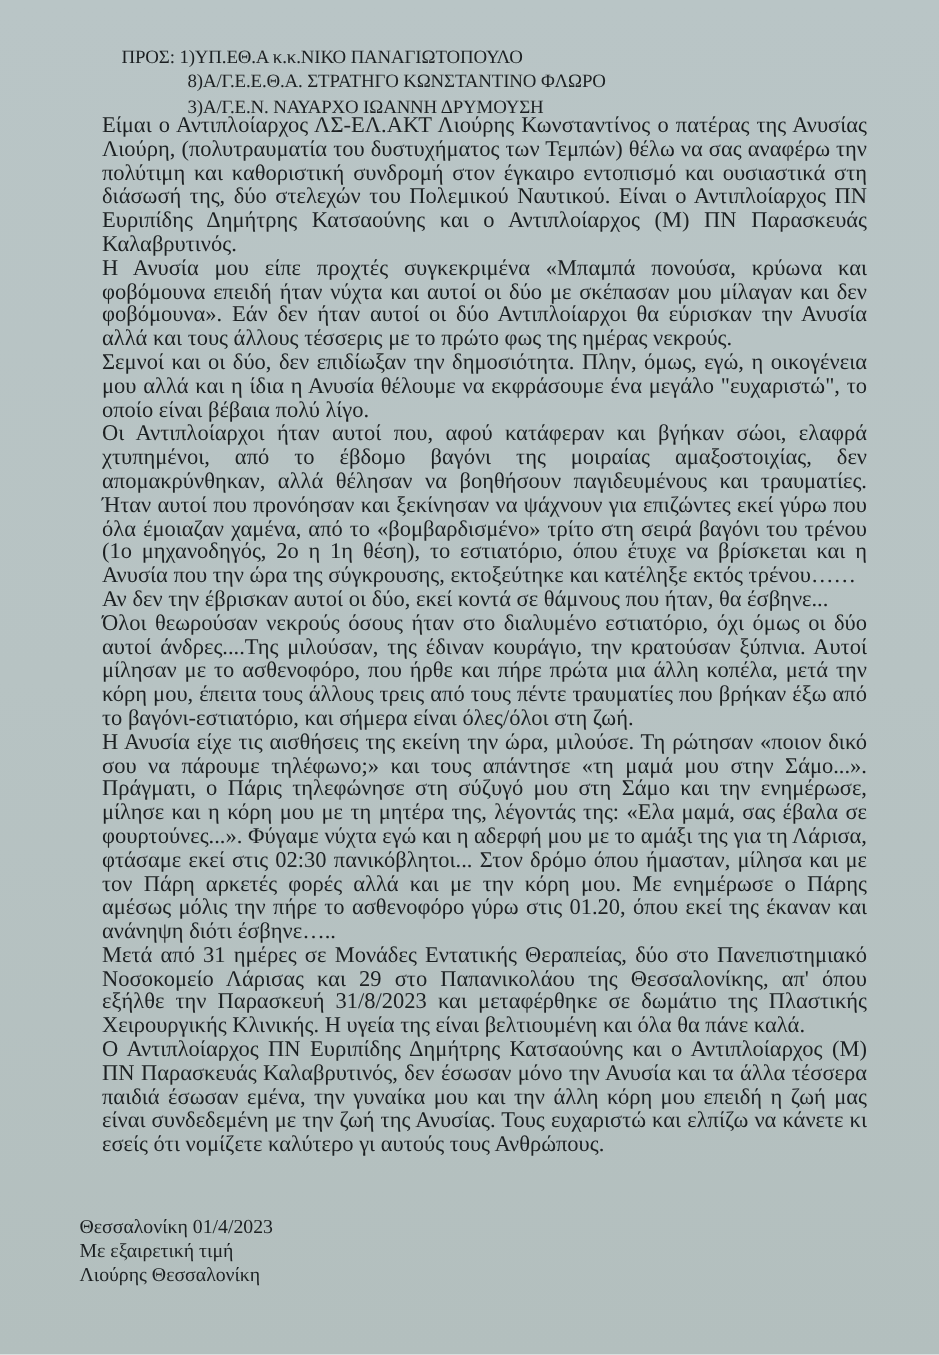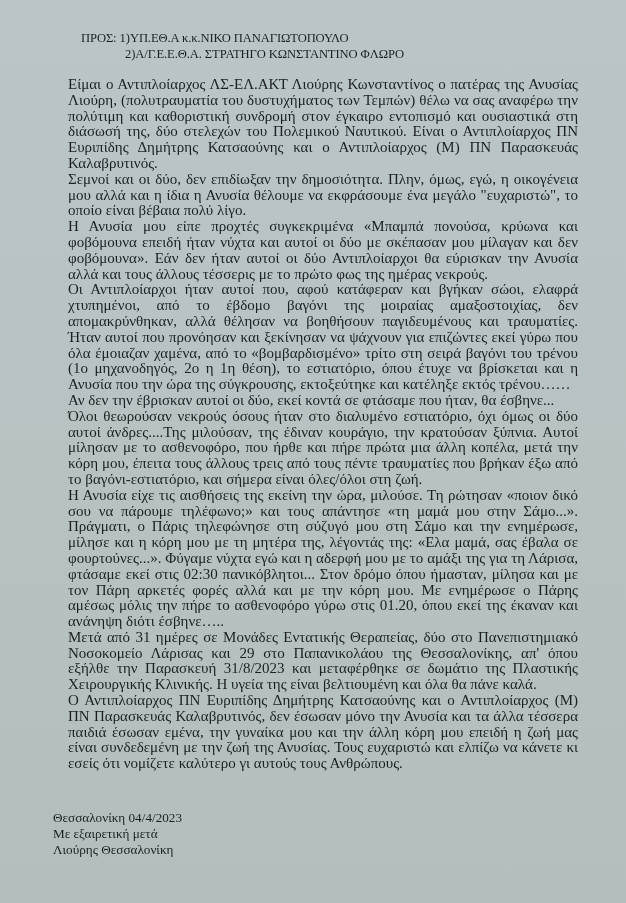--- a/index.html
+++ b/index.html
@@ -26,35 +26,38 @@
 <body>
 
 <div class="page">
 
   <div class="recipients">
     <div class="line">
       <span>ΠΡΟΣ:</span>
       <span>1)ΥΠ.ΕΘ.Α κ.κ.ΝΙΚΟ ΠΑΝΑΓΙΩΤΟΠΟΥΛΟ</span>
     </div>
     <div class="line indent" style="padding-left:44px">
-      <span>2)Α/Γ.Ε.Ε.Θ.Α. ΣΤΡΑΤΗΓΟ ΚΩΝΣΤΑΝΤΙΝΟ ΦΛΩΡΟ</span>
+      <span>8)Α/Γ.Ε.Ε.Θ.Α. ΣΤΡΑΤΗΓΟ ΚΩΝΣΤΑΝΤΙΝΟ ΦΛΩΡΟ</span>
+    </div>
+    <div class="line indent2" style="padding-left:44px">
+      <span>3)Α/Γ.Ε.Ν. ΝΑΥΑΡΧΟ ΙΩΑΝΝΗ ΔΡΥΜΟΥΣΗ</span>
     </div>
   </div>
 
   <div class="body-text">
     <p class="para">Είμαι ο Αντιπλοίαρχος ΛΣ-ΕΛ.ΑΚΤ Λιούρης Κωνσταντίνος ο πατέρας της Ανυσίας Λιούρη, (πολυτραυματία του δυστυχήματος των Τεμπών) θέλω να σας αναφέρω την πολύτιμη και καθοριστική συνδρομή στον έγκαιρο εντοπισμό και ουσιαστικά στη διάσωσή της, δύο στελεχών του Πολεμικού Ναυτικού. Είναι ο Αντιπλοίαρχος ΠΝ Ευριπίδης Δημήτρης Κατσαούνης και ο Αντιπλοίαρχος (Μ) ΠΝ Παρασκευάς Καλαβρυτινός.</p>
+    <p class="para">Η Ανυσία μου είπε προχτές συγκεκριμένα «Μπαμπά πονούσα, κρύωνα και φοβόμουνα επειδή ήταν νύχτα και αυτοί οι δύο με σκέπασαν μου μίλαγαν και δεν φοβόμουνα». Εάν δεν ήταν αυτοί οι δύο Αντιπλοίαρχοι θα εύρισκαν την Ανυσία αλλά και τους άλλους τέσσερις με το πρώτο φως της ημέρας νεκρούς.</p>
     <p class="para">Σεμνοί και οι δύο, δεν επιδίωξαν την δημοσιότητα. Πλην, όμως, εγώ, η οικογένεια μου αλλά και η ίδια η Ανυσία θέλουμε να εκφράσουμε ένα μεγάλο "ευχαριστώ", το οποίο είναι βέβαια πολύ λίγο.</p>
-    <p class="para">Η Ανυσία μου είπε προχτές συγκεκριμένα «Μπαμπά πονούσα, κρύωνα και φοβόμουνα επειδή ήταν νύχτα και αυτοί οι δύο με σκέπασαν μου μίλαγαν και δεν φοβόμουνα». Εάν δεν ήταν αυτοί οι δύο Αντιπλοίαρχοι θα εύρισκαν την Ανυσία αλλά και τους άλλους τέσσερις με το πρώτο φως της ημέρας νεκρούς.</p>
     <p class="para">Οι Αντιπλοίαρχοι ήταν αυτοί που, αφού κατάφεραν και βγήκαν σώοι, ελαφρά χτυπημένοι, από το έβδομο βαγόνι της μοιραίας αμαξοστοιχίας, δεν απομακρύνθηκαν, αλλά θέλησαν να βοηθήσουν παγιδευμένους και τραυματίες. Ήταν αυτοί που προνόησαν και ξεκίνησαν να ψάχνουν για επιζώντες εκεί γύρω που όλα έμοιαζαν χαμένα, από το «βομβαρδισμένο» τρίτο στη σειρά βαγόνι του τρένου (1ο μηχανοδηγός, 2ο η 1η θέση), το εστιατόριο, όπου έτυχε να βρίσκεται και η Ανυσία που την ώρα της σύγκρουσης, εκτοξεύτηκε και κατέληξε εκτός τρένου……</p>
-    <p class="para">Αν δεν την έβρισκαν αυτοί οι δύο, εκεί κοντά σε φτάσαμε που ήταν, θα έσβηνε...</p>
+    <p class="para">Αν δεν την έβρισκαν αυτοί οι δύο, εκεί κοντά σε θάμνους που ήταν, θα έσβηνε...</p>
     <p class="para">Όλοι θεωρούσαν νεκρούς όσους ήταν στο διαλυμένο εστιατόριο, όχι όμως οι δύο αυτοί άνδρες....Της μιλούσαν, της έδιναν κουράγιο, την κρατούσαν ξύπνια. Αυτοί μίλησαν με το ασθενοφόρο, που ήρθε και πήρε πρώτα μια άλλη κοπέλα, μετά την κόρη μου, έπειτα τους άλλους τρεις από τους πέντε τραυματίες που βρήκαν έξω από το βαγόνι-εστιατόριο, και σήμερα είναι όλες/όλοι στη ζωή.</p>
     <p class="para">Η Ανυσία είχε τις αισθήσεις της εκείνη την ώρα, μιλούσε. Τη ρώτησαν «ποιον δικό σου να πάρουμε τηλέφωνο;» και τους απάντησε «τη μαμά μου στην Σάμο...». Πράγματι, ο Πάρις τηλεφώνησε στη σύζυγό μου στη Σάμο και την ενημέρωσε, μίλησε και η κόρη μου με τη μητέρα της, λέγοντάς της: «Ελα μαμά, σας έβαλα σε φουρτούνες...». Φύγαμε νύχτα εγώ και η αδερφή μου με το αμάξι της για τη Λάρισα, φτάσαμε εκεί στις 02:30 πανικόβλητοι... Στον δρόμο όπου ήμασταν, μίλησα και με τον Πάρη αρκετές φορές αλλά και με την κόρη μου. Με ενημέρωσε ο Πάρης αμέσως μόλις την πήρε το ασθενοφόρο γύρω στις 01.20, όπου εκεί της έκαναν και ανάνηψη διότι έσβηνε…..</p>
     <p class="para">Μετά από 31 ημέρες σε Μονάδες Εντατικής Θεραπείας, δύο στο Πανεπιστημιακό Νοσοκομείο Λάρισας και 29 στο Παπανικολάου της Θεσσαλονίκης, απ' όπου εξήλθε την Παρασκευή 31/8/2023 και μεταφέρθηκε σε δωμάτιο της Πλαστικής Χειρουργικής Κλινικής. Η υγεία της είναι βελτιουμένη και όλα θα πάνε καλά.</p>
     <p class="para">Ο Αντιπλοίαρχος ΠΝ Ευριπίδης Δημήτρης Κατσαούνης και ο Αντιπλοίαρχος (Μ) ΠΝ Παρασκευάς Καλαβρυτινός, δεν έσωσαν μόνο την Ανυσία και τα άλλα τέσσερα παιδιά έσωσαν εμένα, την γυναίκα μου και την άλλη κόρη μου επειδή η ζωή μας είναι συνδεδεμένη με την ζωή της Ανυσίας. Τους ευχαριστώ και ελπίζω να κάνετε κι εσείς ότι νομίζετε καλύτερο γι αυτούς τους Ανθρώπους.</p>
   </div>
 
   <div class="closing">
-    <div>Θεσσαλονίκη 04/4/2023</div>
-    <div>Με εξαιρετική μετά</div>
+    <div>Θεσσαλονίκη 01/4/2023</div>
+    <div>Με εξαιρετική τιμή</div>
     <div>Λιούρης Θεσσαλονίκη</div>
   </div>
 
 </div>
 
 </body></html>

